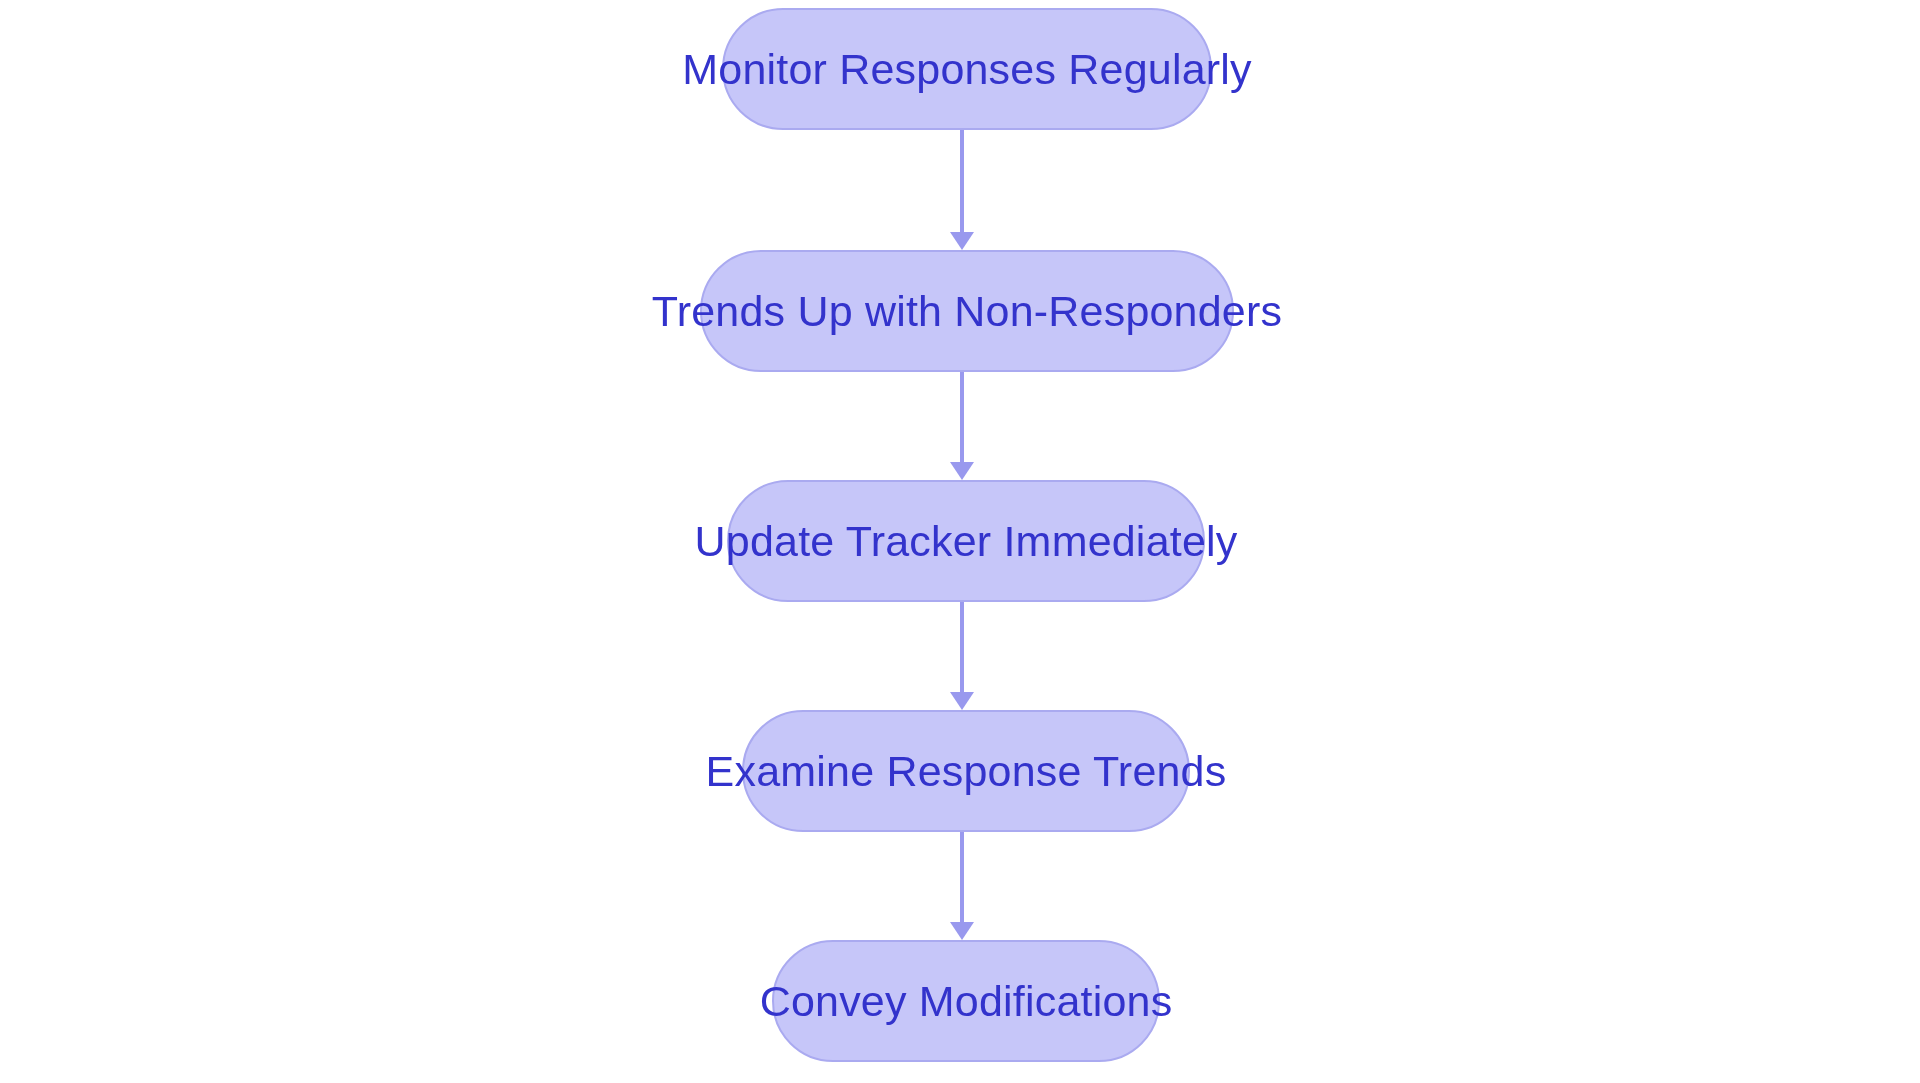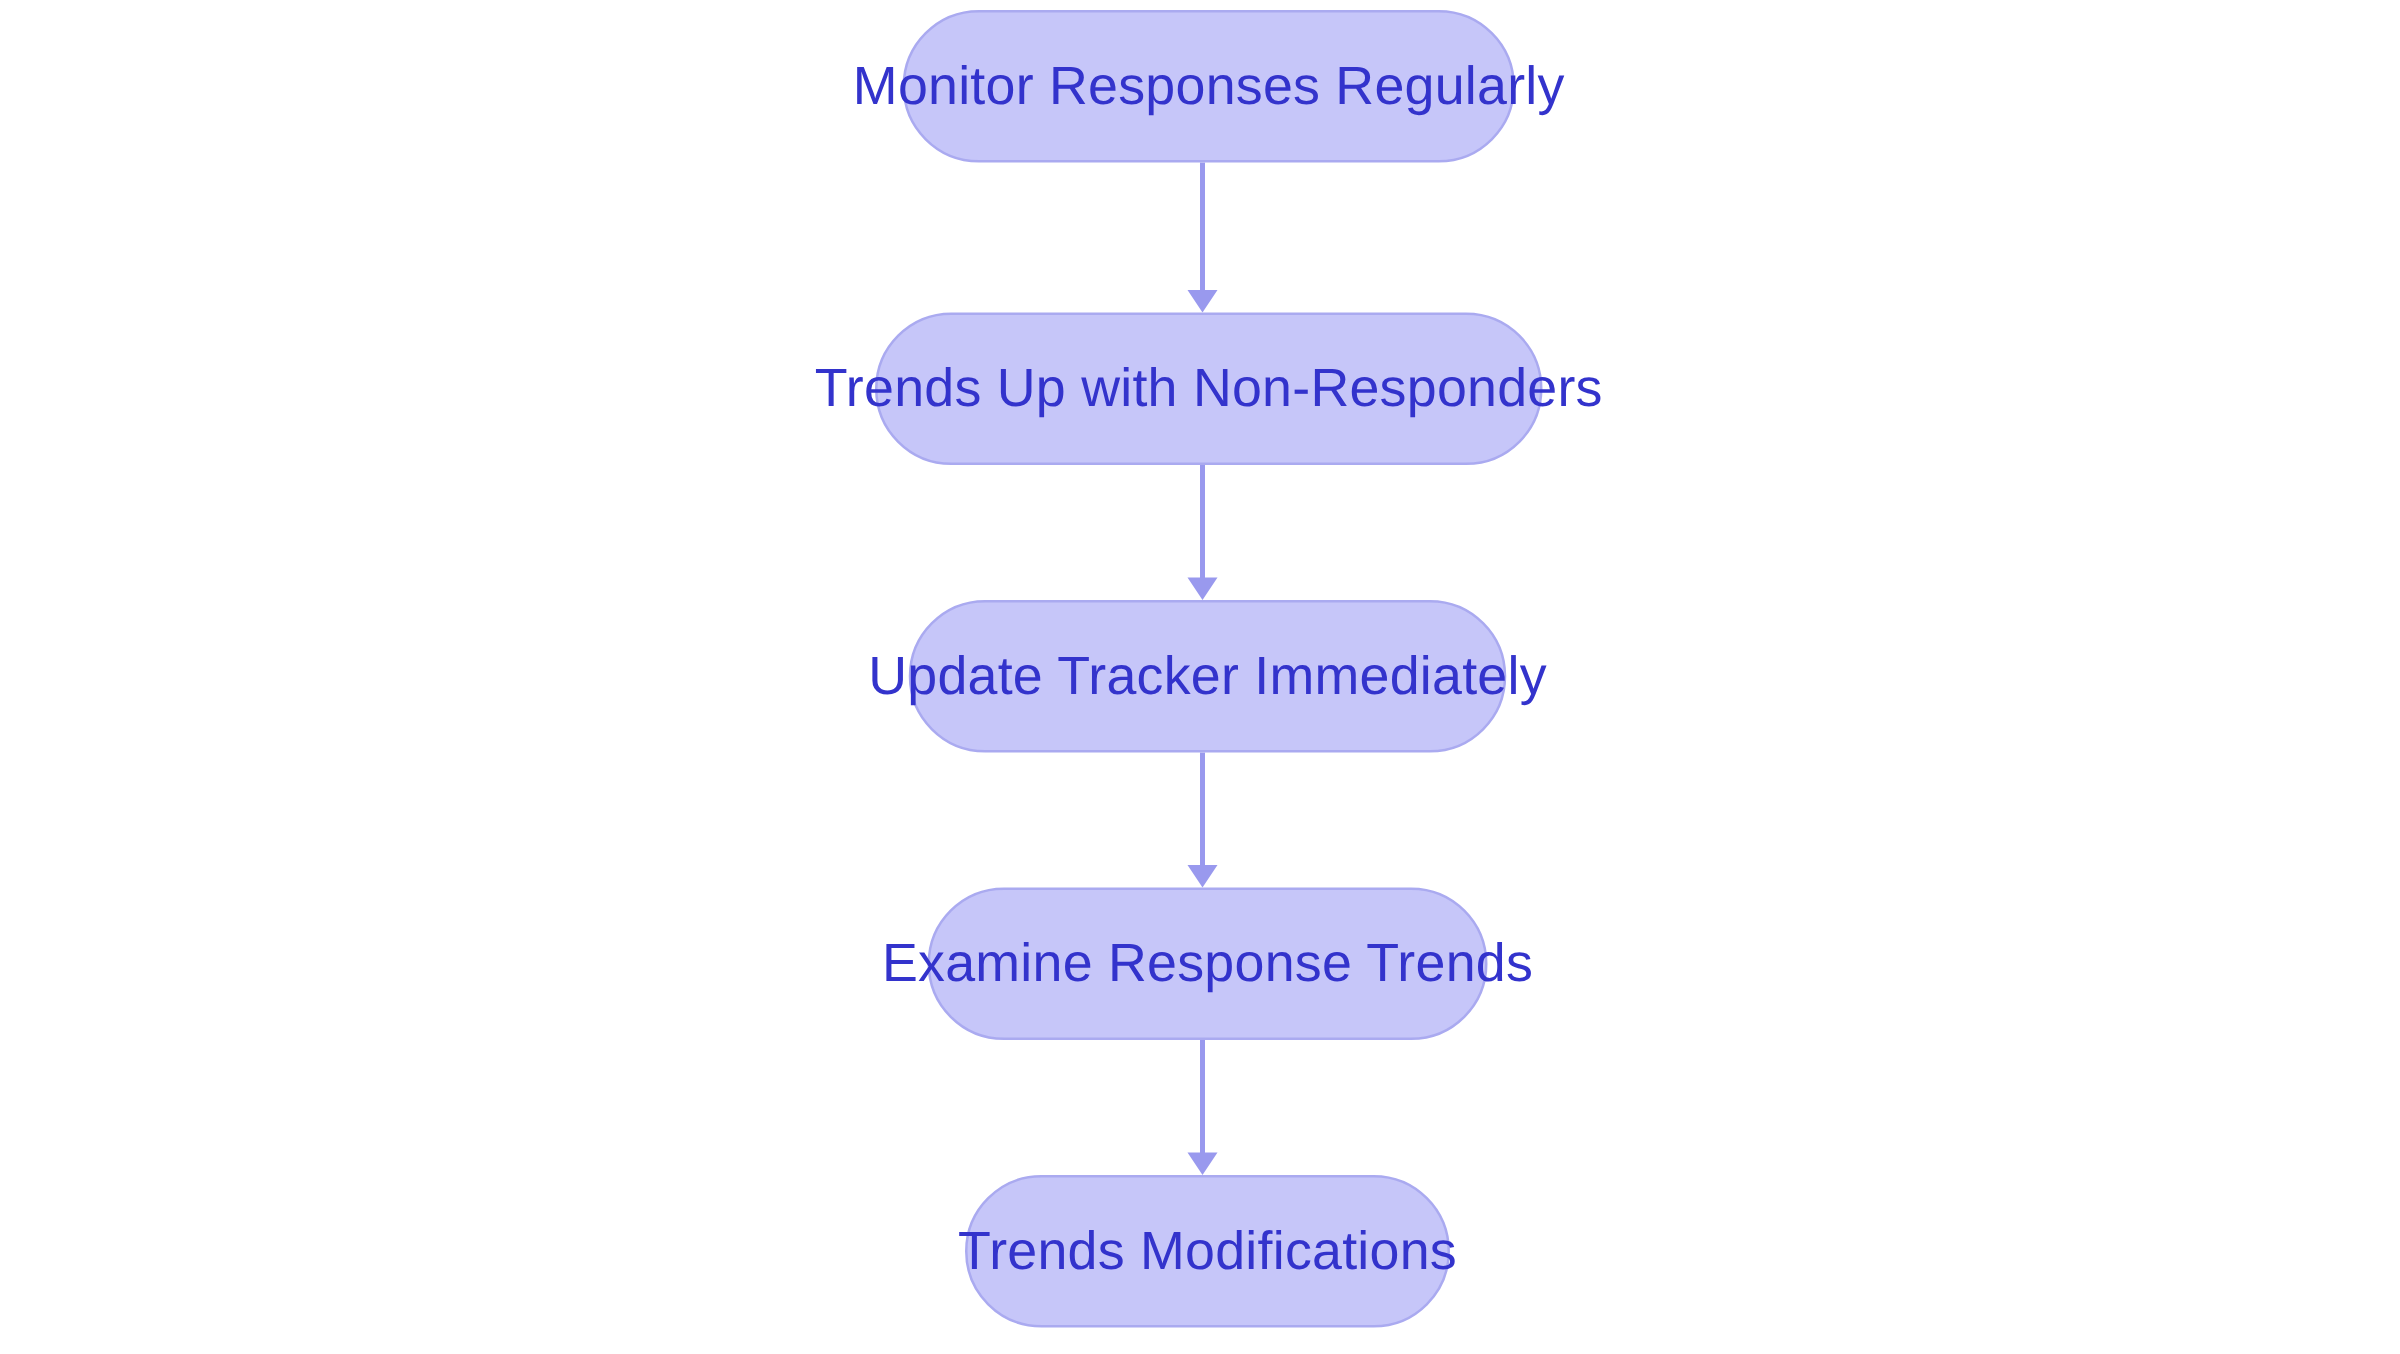--- a/index.html
+++ b/index.html
@@ -109,16 +109,16 @@
 
   <div class="flow-node" id="node-2">
     <span class="node-label">Update Tracker Immediately</span>
   </div>
 
   <div class="flow-node" id="node-3">
     <span class="node-label">Examine Response Trends</span>
   </div>
 
   <div class="flow-node" id="node-4">
-    <span class="node-label">Trends Modifications</span>
+    <span class="node-label">Convey Modifications</span>
   </div>
 
 </div>
 
 </body></html>

